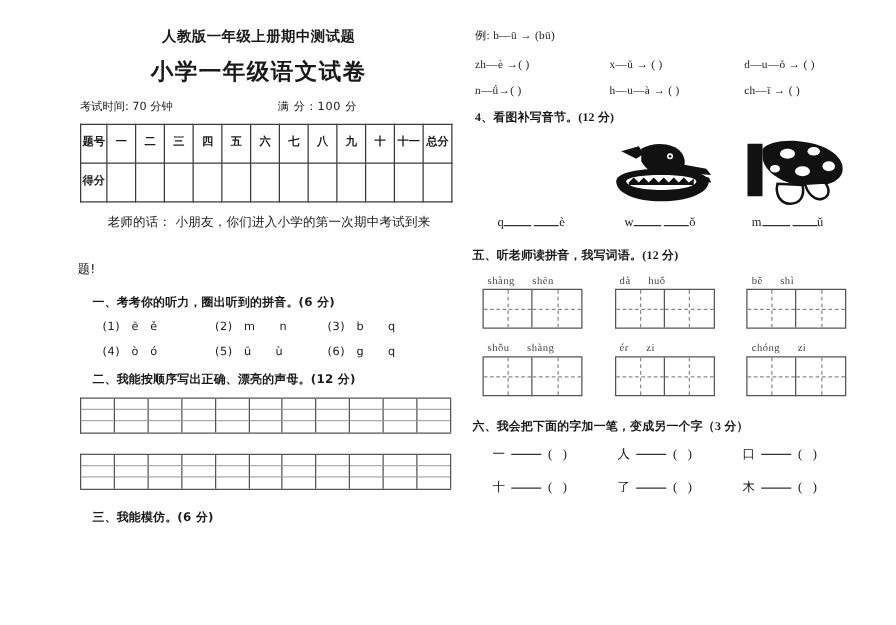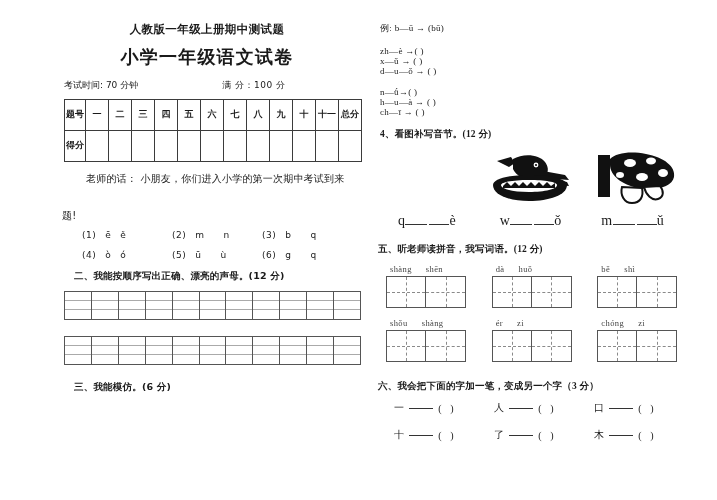--- a/index.html
+++ b/index.html
@@ -75,29 +75,29 @@
   .pinyin-grid .cell::before,
   .pinyin-grid .cell::after{
     content:"";position:absolute;left:0;right:0;height:0;
     border-top:1px solid #aaa;
   }
   .pinyin-grid .cell::before{top:33%;}
   .pinyin-grid .cell::after{top:66%;border-top:1px solid #aaa;}
 
   
   .example-line{font-size:9px;margin:0 0 11px 4px;letter-spacing:.3px;}
-  .spell-row{display:flex;font-size:9px;margin:0 0 11px 4px;flex-direction:column;}
+  .spell-row{display:flex;font-size:9px;margin:0 0 11px 4px;}
   .spell-item{width:110px;letter-spacing:.3px;white-space:nowrap;}
 
   .pic-row{display:flex;justify-content:flex-start;margin:6px 0 2px 0;height:62px;}
   .pic-box{width:105px;display:flex;align-items:center;justify-content:center;}
   .pic-box.offset-1{margin-left:106px;}
   .pic-box svg{display:block;}
 
-  .blank-row{display:flex;font-size:14px;margin:2px 0 14px 22px;justify-content:flex-end;}
+  .blank-row{display:flex;font-size:10px;margin:2px 0 14px 22px;justify-content:flex-end;}
   .blank-item{width:102px;letter-spacing:.5px;}
   .blank-item .u{display:inline-block;border-bottom:1px solid #333;width:22px;}
   .blank-item .u2{display:inline-block;border-bottom:1px solid #333;width:20px;margin-left:2px;}
 
   
   .tzg-row{display:flex;margin:0 0 4px 10px;}
   .tzg-group{width:113px;}
   .tzg-label{font-size:8.5px;letter-spacing:.4px;margin:0 0 2px 4px;color:#444;}
   .tzg-label .sp{display:inline-block;width:14px;}
   .tzg{display:flex;border:1px solid #555;width:78px;}
@@ -171,20 +171,21 @@
         </tr>
       </tbody>
     </table>
 
     <div class="teacher-note">
       <span class="indent"></span><span>老师的话： 小朋友，你们进入小学的第一次期中考试到来</span><br>
       <br>
       <span>题!</span>
     </div>
 
+    <div class="sec-title">一、考考你的听力，圈出听到的拼音。(6 分)</div>
 
     <div class="choice-row">
       <span class="choice-item">
         <span>(1)</span><span class="opt">ē</span><span class="opt">ě</span>
       </span>
       <span class="choice-item">
         <span>(2)</span><span class="opt">m</span><span class="opt2">n</span>
       </span>
       <span class="choice-item">
         <span>(3)</span><span class="opt">b</span><span class="opt2">q</span>

